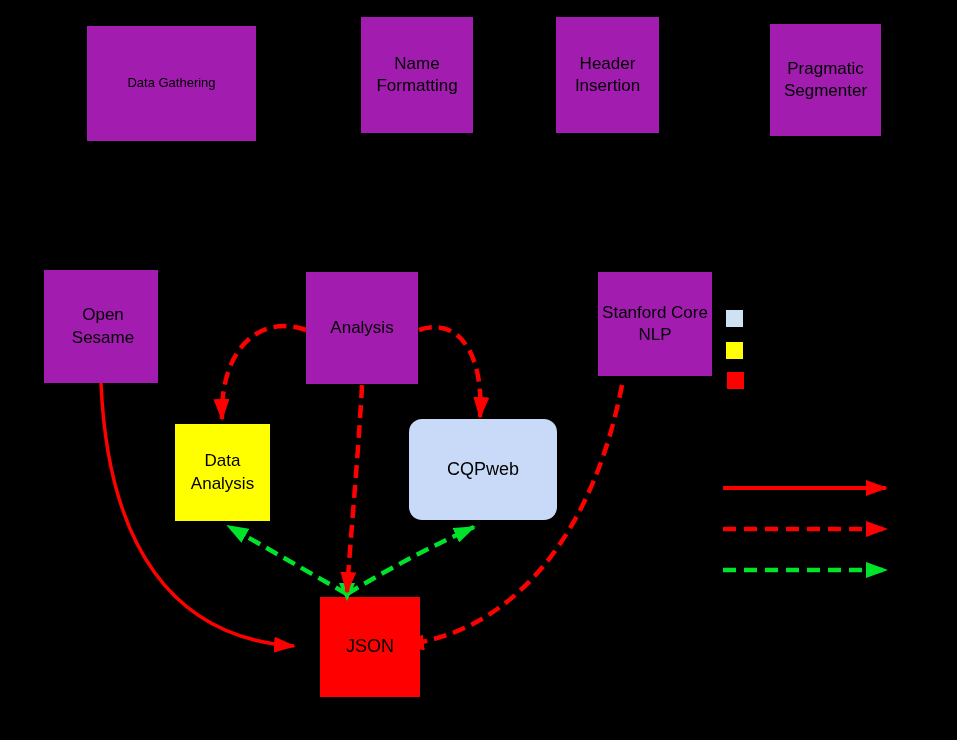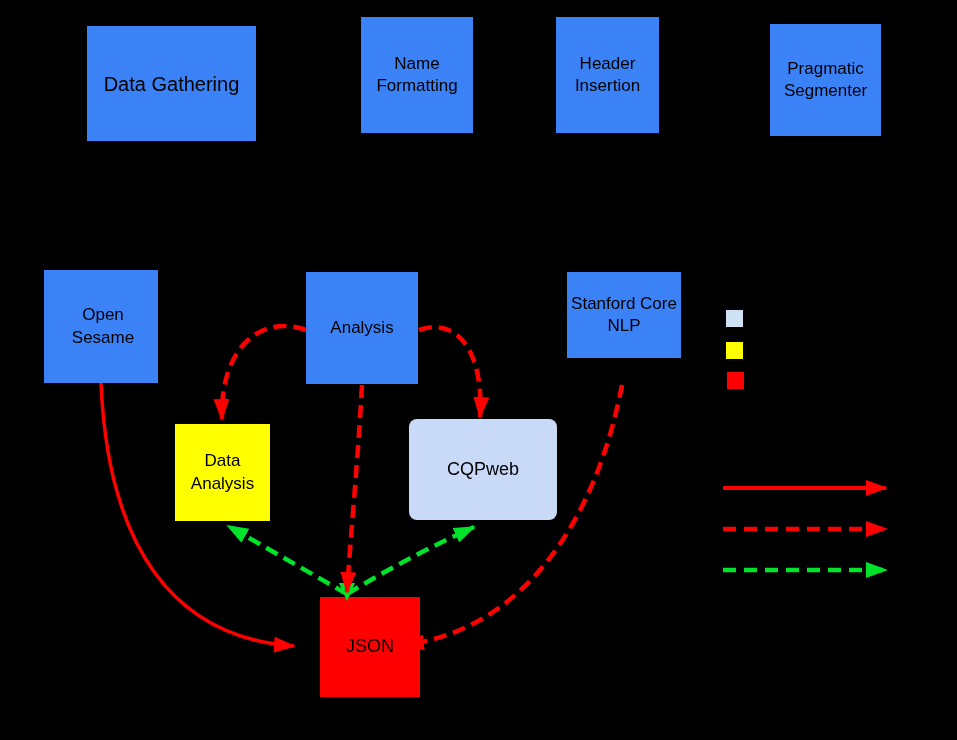--- a/index.html
+++ b/index.html
@@ -5,31 +5,31 @@
   html,body{margin:0;padding:0;background:#000;}
   #stage{
     position:relative;width:957px;height:740px;background:#000000;
     font-family:"Liberation Sans", sans-serif;overflow:hidden;
   }
   .node{
     position:absolute;display:flex;align-items:center;justify-content:center;
     text-align:center;color:#000;font-size:17px;line-height:1.3;
     padding:4px;box-sizing:border-box;
   }
-  .fill-module{background:#3b82f6;}
+  .fill-module{background:#a21caf;}
   .fill-analysis{background:#ffff00;}
-  .fill-cqpweb{background:#c9daf8;border-radius:8px;}
+  .fill-cqpweb{background:#c9daf8;border-radius:13px;}
   .fill-json{background:#ff0000;}
-  #n-data-gathering{left:87px;top:26px;width:169px;height:115px;font-size:20px;}
+  #n-data-gathering{left:87px;top:26px;width:169px;height:115px;font-size:13px;}
   #n-name-formatting{left:361px;top:17px;width:112px;height:116px;}
   #n-header-insertion{left:556px;top:17px;width:103px;height:116px;}
   #n-pragmatic-segmenter{left:770px;top:24px;width:111px;height:112px;}
   #n-open-sesame{left:44px;top:270px;width:114px;height:113px;padding-left:8px;}
   #n-semafor{left:306px;top:272px;width:112px;height:112px;}
-  #n-stanford-core-nlp{left:567px;top:272px;width:114px;height:86px;}
+  #n-stanford-core-nlp{left:598px;top:272px;width:114px;height:104px;}
   #n-data-analysis{left:175px;top:424px;width:95px;height:97px;}
   #n-cqpweb{left:409px;top:419px;width:148px;height:101px;font-size:18px;}
   #n-json{left:297px;top:597px;width:100px;height:100px;font-size:18px;margin-left:23px;}
   .swatch{position:absolute;width:17px;height:17px;}
   #sw-module{left:726px;top:310px;background:#cfe2f3;}
   #sw-analysis{left:726px;top:342px;background:#ffff00;}
   #sw-json{left:727px;top:372px;background:#ff0000;}
   #connector-layer{position:absolute;left:0;top:0;pointer-events:none;}
   .lbl{display:block;}
 </style>

